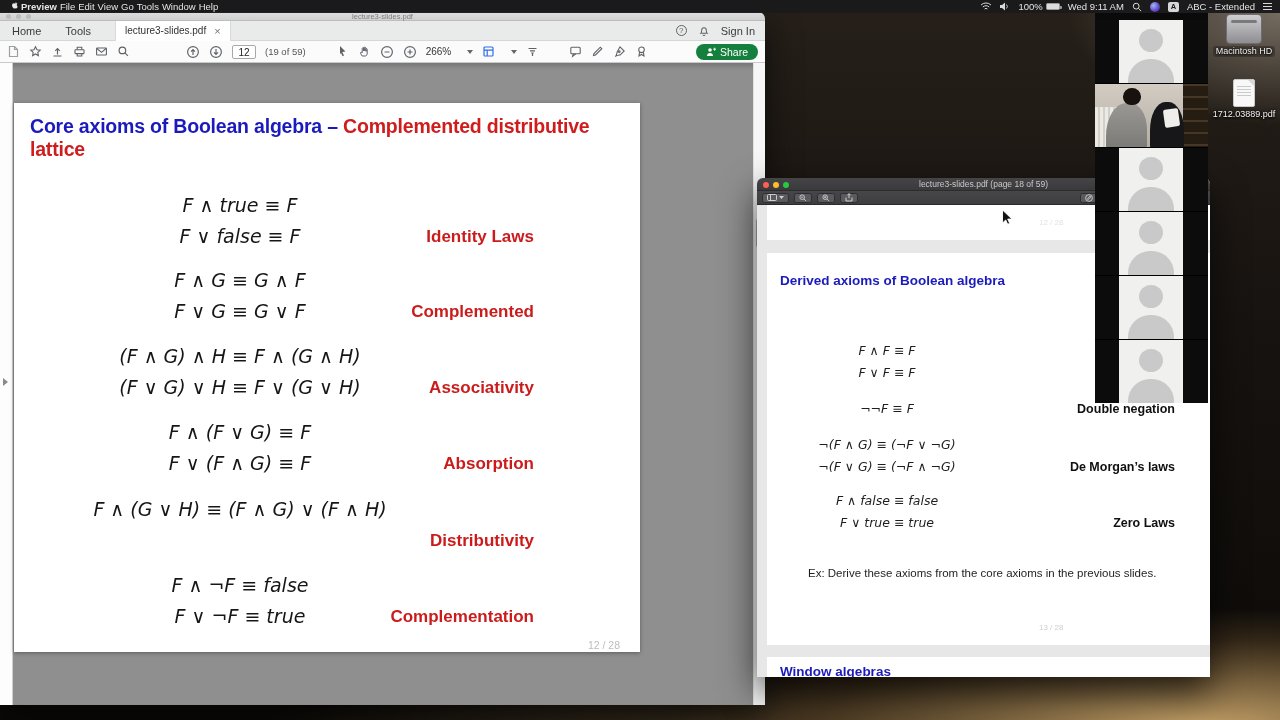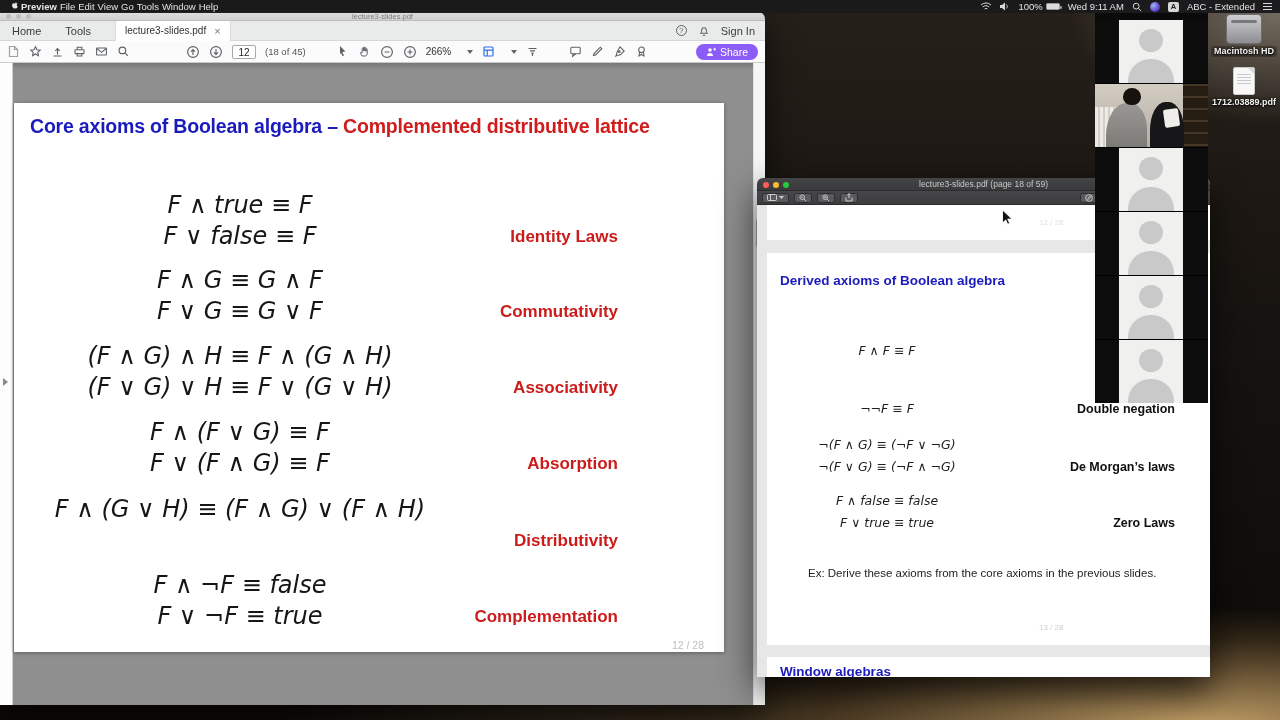--- a/index.html
+++ b/index.html
@@ -55,39 +55,39 @@
   .signin{font-size:11px;color:#3a3a3a;}
   .acr-bar{height:22px;background:#fbfbfb;display:flex;align-items:center;gap:9px;padding:0 7px;
     border-bottom:1px solid #c9c9c9;}
   .acr-bar svg{display:block;}
   .sp{display:block;height:1px;}
   .pgbox{width:24px;height:14px;border:1px solid #a9a9a9;background:#fff;border-radius:2px;
     font-size:10px;color:#222;text-align:center;line-height:13px;}
   .pgcount{font-size:9.5px;color:#555;}
   .zoomlbl{font-size:10px;color:#333;display:flex;align-items:center;gap:16px;}
   .caret{width:0;height:0;border-left:3px solid transparent;border-right:3px solid transparent;border-top:4px solid #666;display:inline-block;}
-  .share-btn{margin-left:auto;height:16px;background:#8b5cf6;border-radius:9px;color:#fff;
+  .share-btn{margin-left:auto;height:16px;background:#15803d;border-radius:9px;color:#fff;
     display:flex;align-items:center;gap:4px;padding:0 10px;font-size:10.5px;}
 
   .acr-doc{position:absolute;left:0;top:51px;right:0;bottom:0;background:#8f8f8f;
     box-shadow:inset 0 3px 4px rgba(0,0,0,.18);}
   .acr-rail{position:absolute;left:0;top:0;bottom:0;width:13px;background:#fdfdfd;border-right:1px solid #cfcfcf;}
   .rail-arrow{position:absolute;left:3px;top:315px;width:0;height:0;
     border-top:4px solid transparent;border-bottom:4px solid transparent;border-left:5px solid #8a8a8a;}
   .acr-scroll{position:absolute;right:0;top:0;bottom:0;width:12px;background:#f6f6f6;border-left:1px solid #e0e0e0;}
   .acr-thumb{position:absolute;left:2px;top:155px;width:7px;height:30px;background:#b3b3b3;border-radius:4px;}
 
-  .acr-page{position:absolute;left:14px;top:40px;width:710px;height:549px;background:#fff;
+  .acr-page{position:absolute;left:14px;top:40px;width:626px;height:549px;background:#fff;
     box-shadow:0 1px 4px rgba(0,0,0,.35);}
   .sl-title{position:absolute;left:16px;top:12px;font-size:19.5px;font-weight:bold;letter-spacing:-.2px;}
   .sl-title .tblue{color:#1b1bbd;}
   .sl-title .tred{color:#cf1d1d;}
   .acr-group{position:absolute;left:0;right:0;height:62px;}
   .acr-frm{position:absolute;left:0;width:452px;text-align:center;
-    font-family:"DejaVu Sans",sans-serif;font-style:italic;font-size:24px;line-height:31px;color:#161616;}
+    font-family:"DejaVu Sans",sans-serif;font-style:italic;font-size:19px;line-height:31px;color:#161616;}
   .acr-lbl{position:absolute;right:106px;top:31px;font-weight:bold;font-size:17px;line-height:31px;color:#cb1b1b;}
   .sl-footer{position:absolute;right:20px;top:536px;font-size:10.5px;color:#bdbdbd;}
 
   
   .pv{position:absolute;left:757px;top:178px;width:453px;height:499px;z-index:20;
     border-radius:6px 6px 0 0;overflow:hidden;box-shadow:0 14px 36px rgba(0,0,0,.7);background:#e7e7e7;}
   .pv-title{height:13px;background:linear-gradient(#454547,#3a3a3c);position:relative;border-bottom:1px solid #2c2c2e;}
   .pv-lights{position:absolute;left:6px;top:3.5px;display:flex;gap:4px;}
   .pv-lights i{width:6px;height:6px;border-radius:50%;display:block;}
   .pv-lights .r{background:#ff5f57;} .pv-lights .y{background:#febc2e;} .pv-lights .g{background:#28c840;}
@@ -130,21 +130,21 @@
     border-radius:45% 45% 8% 8%/60% 60% 8% 8%;}
   .v-paper{position:absolute;right:26%;top:40%;width:13%;height:28%;background:#efeeea;
     border-radius:2px;transform:rotate(-8deg);}
   .v-head{position:absolute;left:25%;top:7%;width:18px;height:17px;background:#17120e;
     border-radius:50% 50% 45% 45%;}
   .v-body{position:absolute;left:10%;top:30%;width:36%;height:75%;
     background:linear-gradient(180deg,#9a9894,#7b7975);border-radius:50% 42% 0 0/70% 55% 0 0;}
 
   
   .dicons{position:absolute;left:1208px;top:14px;width:72px;z-index:15;color:#f2f2f2;}
-  .dicon{position:relative;text-align:center;margin-bottom:10px;font-weight:bold;}
+  .dicon{position:relative;text-align:center;margin-bottom:22px;}
   .dlabel{font-size:9px;line-height:11px;text-shadow:0 1px 2px #000, 0 0 3px #000;margin-top:2px;}
   .hd-ic{width:36px;height:30px;margin:0 auto;border-radius:4px;
     background:linear-gradient(180deg,#cfcfd2,#8e8e92);border:1px solid #6e6e72;position:relative;}
   .hd-ic:after{content:"";position:absolute;left:4px;right:4px;top:5px;height:3px;background:#7a7a7e;border-radius:2px;}
   .hd-label-bg{display:inline-block;background:rgba(50,44,38,.55);border-radius:3px;padding:0 3px;}
   .page-ic{width:22px;height:28px;margin:0 auto;background:#f8f8f8;border:1px solid #c9c9c9;
     border-radius:2px;position:relative;overflow:hidden;}
   .page-ic:before{content:"";position:absolute;right:0;top:0;border-style:solid;border-width:0 6px 6px 0;
     border-color:transparent #d8d8d8 transparent transparent;}
   .page-lines{position:absolute;left:3px;right:3px;top:6px;bottom:8px;
@@ -215,21 +215,21 @@
       <i class="sp" style="width:38px"></i>
       <svg width="14" height="14" viewBox="0 0 13 13" fill="none" stroke="#5f6368" stroke-width="1.1">
           <circle cx="6.5" cy="6.5" r="5"></circle>
           <path d="M6.5 9.2V4.3M4.6 6.2l1.9-1.9 1.9 1.9"></path>
         </svg>
       <svg width="14" height="14" viewBox="0 0 13 13" fill="none" stroke="#5f6368" stroke-width="1.1">
           <circle cx="6.5" cy="6.5" r="5"></circle>
           <path d="M6.5 3.8v4.9M4.6 6.8l1.9 1.9 1.9-1.9"></path>
         </svg>
       <span class="pgbox">12</span>
-      <span class="pgcount">(18 of 45)</span>
+      <span class="pgcount">(19 of 59)</span>
       <i class="sp" style="width:12px"></i>
       <svg width="13" height="13" viewBox="0 0 13 13">
           <path d="M4 1l5.5 5.5-3.2.5 1.7 3.4-1.4.8-1.7-3.4L4 9.6z" fill="#5f6368"></path>
         </svg>
       <svg width="13" height="13" viewBox="0 0 13 13" fill="none" stroke="#5f6368" stroke-width="1">
           <path d="M4.2 11C3.2 9.6 2.2 8 2.7 7.4c.4-.5 1-.2 1.5.5V3.5c0-.9 1.2-.9 1.3 0V6 2.7c0-.9 1.3-.9 1.3 0V6 3.2c0-.8 1.2-.8 1.2 0v3.2V4.3c0-.8 1.2-.8 1.2 0V8c0 2-.8 3-2 3z"></path>
         </svg>
       <svg width="14" height="14" viewBox="0 0 13 13" fill="none" stroke="#5f6368" stroke-width="1.1">
           <circle cx="6.5" cy="6.5" r="5"></circle>
           <path d="M4.2 6.5h4.6"></path>
@@ -294,21 +294,21 @@
             <div>F ∨ false ≡ F</div>
           </div>
           <div class="acr-lbl">Identity Laws</div>
         </div>
 
         <div class="acr-group" style="top:162px">
           <div class="acr-frm">
             <div>F ∧ G ≡ G ∧ F</div>
             <div>F ∨ G ≡ G ∨ F</div>
           </div>
-          <div class="acr-lbl">Commutativity</div>
+          <div class="acr-lbl">Complemented</div>
         </div>
 
         <div class="acr-group" style="top:238px">
           <div class="acr-frm">
             <div>(F ∧ G) ∧ H ≡ F ∧ (G ∧ H)</div>
             <div>(F ∨ G) ∨ H ≡ F ∨ (G ∨ H)</div>
           </div>
           <div class="acr-lbl">Associativity</div>
         </div>
 
@@ -393,20 +393,21 @@
       <div class="pv-page pv-p1">
         <span class="pv-faint" style="left:272px;top:13px;color:#e2e2e2">12 / 28</span>
       </div>
 
       <div class="pv-page pv-p2">
         <div class="pv-h" style="top:20px">Derived axioms of Boolean algebra</div>
 
         <div class="pv-group" style="top:87px">
           <div class="pv-frm">
             <div>F ∧ F ≡ F</div>
+            <div>F ∨ F ≡ F</div>
           </div>
           <div class="pv-lbl" style="top:22px">Idempotence</div>
         </div>
 
         <div class="pv-group" style="top:145px">
           <div class="pv-frm">
             <div>¬¬F ≡ F</div>
           </div>
           <div class="pv-lbl" style="top:0">Double negation</div>
         </div>

